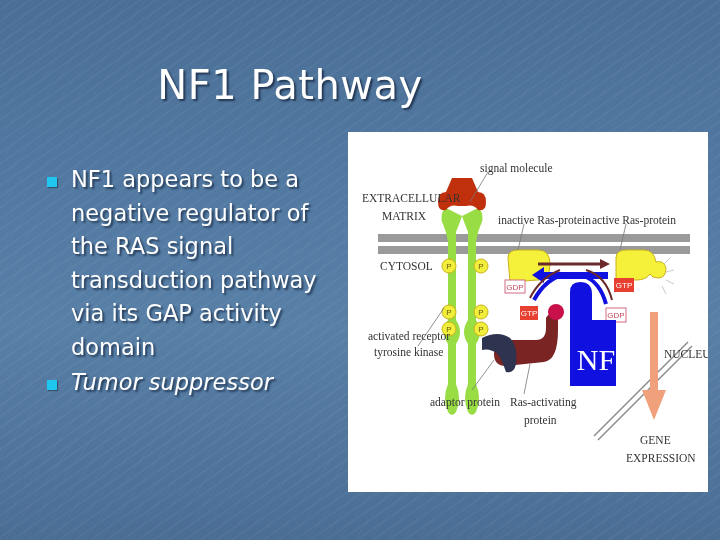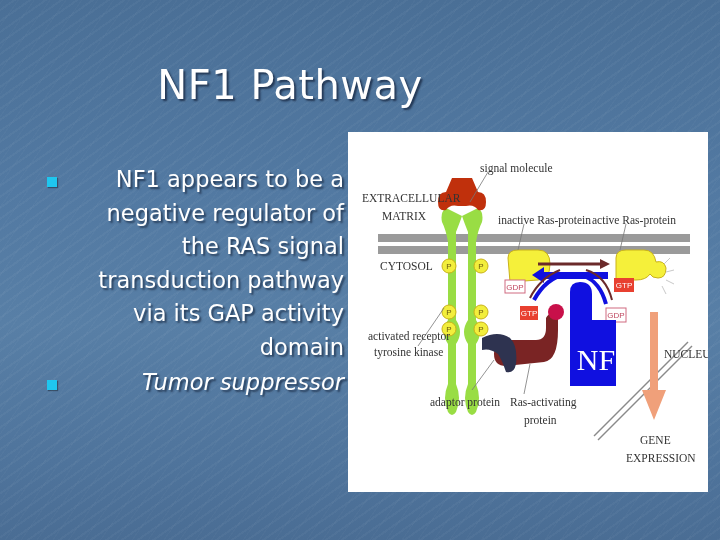--- a/index.html
+++ b/index.html
@@ -12,21 +12,21 @@
       position:absolute; inset:0; pointer-events:none;
       background:
         repeating-linear-gradient(-35deg, rgba(255,255,255,0.035) 0 2px, rgba(0,0,0,0) 2px 9px),
         repeating-linear-gradient(-55deg, rgba(255,255,255,0.025) 0 1px, rgba(0,0,0,0) 1px 13px);
     }
     .title {
       position:absolute; left:0; width:580px; top:62px; text-align:center;
       color:#ffffff; font-size:40px; letter-spacing:0.5px;
       text-shadow: 2px 2px 2px rgba(20,35,60,0.75);
     }
-    .bullets { position:absolute; left:44px; top:163px; width:300px; margin:0; padding:0; list-style:none;text-align:right; }
+    .bullets { position:absolute; left:44px; top:163px; width:300px; margin:0; padding:0; list-style:none; }
     .bullets li { position:relative; padding-left:27px; color:#ffffff; font-size:22.5px; line-height:33.5px; text-shadow: 2px 2px 2px rgba(20,35,60,0.7); }
     .bullet-mark { position:absolute; left:3px; top:14px; width:10px; height:10px; background:#1fc6ef; box-shadow:1px 1px 1px rgba(0,0,0,0.35); }
     .bullets li + li { margin-top:2px;font-style:italic; }
     .figure {
       position:absolute; left:348px; top:132px; width:360px; height:360px; background:#ffffff;
     }
     .figure svg { display:block; }
     .lbl { font-family:"Liberation Serif", serif; font-size:11.5px; fill:#333333; }
   </style>
 </head>

